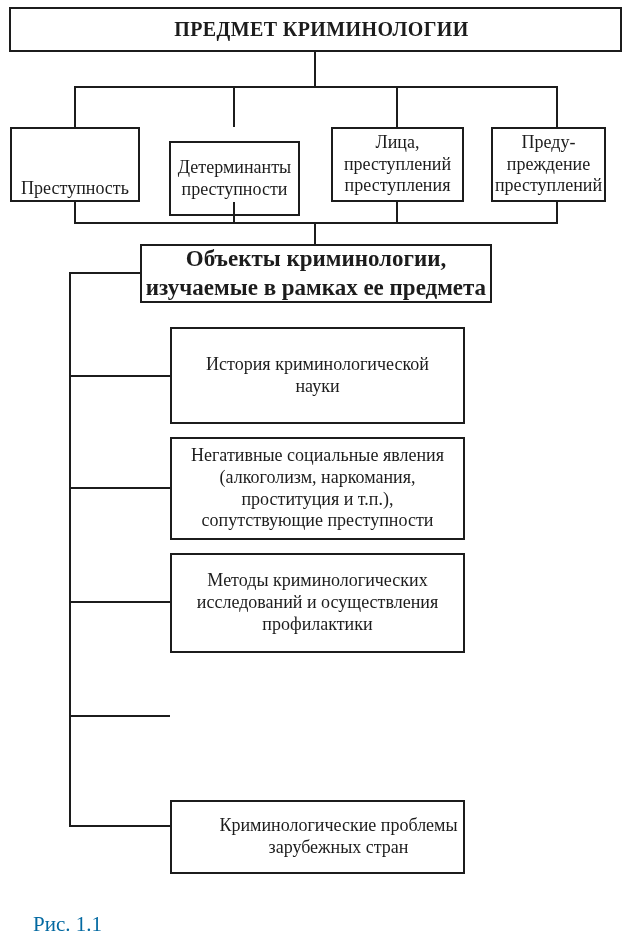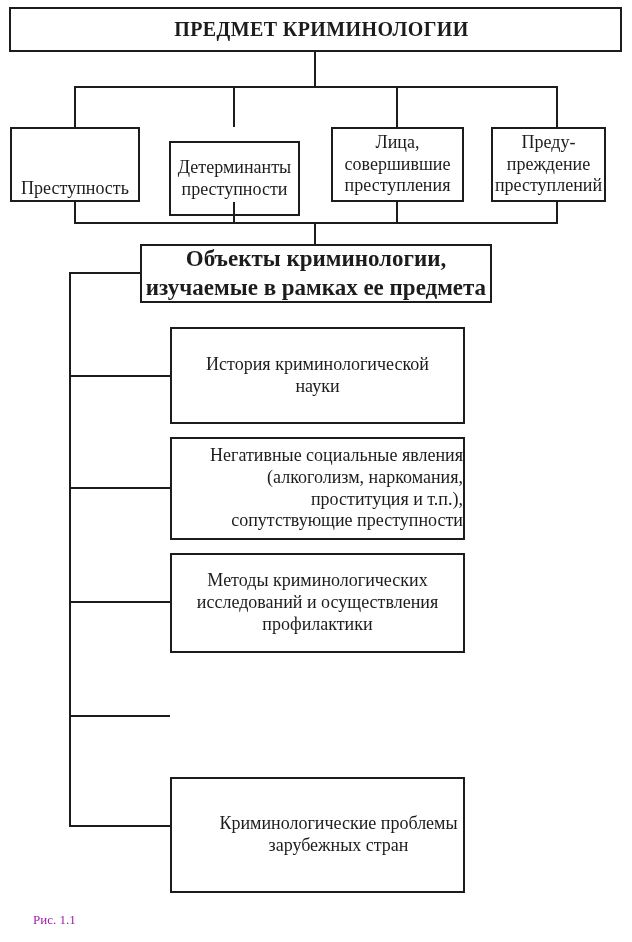--- a/index.html
+++ b/index.html
@@ -44,22 +44,22 @@
     font-weight: bold;
   }
   .line {
     position: absolute;
     background: #1c1c1c;
   }
   .caption {
     position: absolute;
     left: 33px;
     top: 912px;
-    font-size: 13px;
-    color: #a21caf;
+    font-size: 21px;
+    color: #0369a1;
   }
 </style>
 </head>
 <body>
 
 <div class="canvas">
 
   <div class="box title" style="left:9px; top:7px; width:613px; height:45px;">
     <span class="label">ПРЕДМЕТ КРИМИНОЛОГИИ</span>
   </div>
@@ -73,21 +73,21 @@
 
   <div class="box" style="left:10px; top:127px; width:130px; height:75px;align-items:flex-end;">
     <span class="label">Преступность</span>
   </div>
   <div class="box" style="left:169px; top:141px; width:131px; height:75px;">
     <span class="label">Детерминанты
 преступности</span>
   </div>
   <div class="box" style="left:331px; top:127px; width:133px; height:75px;">
     <span class="label">Лица,
-совершившие
+преступлений
 преступления</span>
   </div>
   <div class="box" style="left:491px; top:127px; width:115px; height:75px;">
     <span class="label">Преду-
 преждение
 преступлений</span>
   </div>
 
   <div class="line" style="left:74px;  top:202px; width:2px; height:22px;"></div>
   <div class="line" style="left:233px; top:202px; width:2px; height:22px;"></div>
@@ -106,31 +106,31 @@
   <div class="line" style="left:69px; top:375px; width:101px; height:2px;"></div>
   <div class="line" style="left:69px; top:487px; width:101px; height:2px;"></div>
   <div class="line" style="left:69px; top:601px; width:101px; height:2px;"></div>
   <div class="line" style="left:69px; top:715px; width:101px; height:2px;"></div>
   <div class="line" style="left:69px; top:825px; width:101px; height:2px;"></div>
 
   <div class="box" style="left:170px; top:327px; width:295px; height:97px;align-items:center;">
     <span class="label">История криминологической
 науки</span>
   </div>
-  <div class="box" style="left:170px; top:437px; width:295px; height:103px;text-align:right;">
+  <div class="box" style="left:170px; top:437px; width:295px; height:103px;">
     <span class="label">Негативные социальные явления
 (алкоголизм, наркомания,
 проституция и т.п.),
 сопутствующие преступности</span>
   </div>
   <div class="box" style="left:170px; top:553px; width:295px; height:100px;">
     <span class="label">Методы криминологических
 исследований и осуществления
 профилактики</span>
   </div>
-  <div class="box" style="left:170px; top:777px; width:295px; height:116px;padding-left:42px;">
+  <div class="box" style="left:170px; top:800px; width:295px; height:74px;padding-left:42px;">
     <span class="label">Криминологические проблемы
 зарубежных стран</span>
   </div>
 
   <div class="caption">Рис. 1.1</div>
 
 </div>
 
 </body></html>

